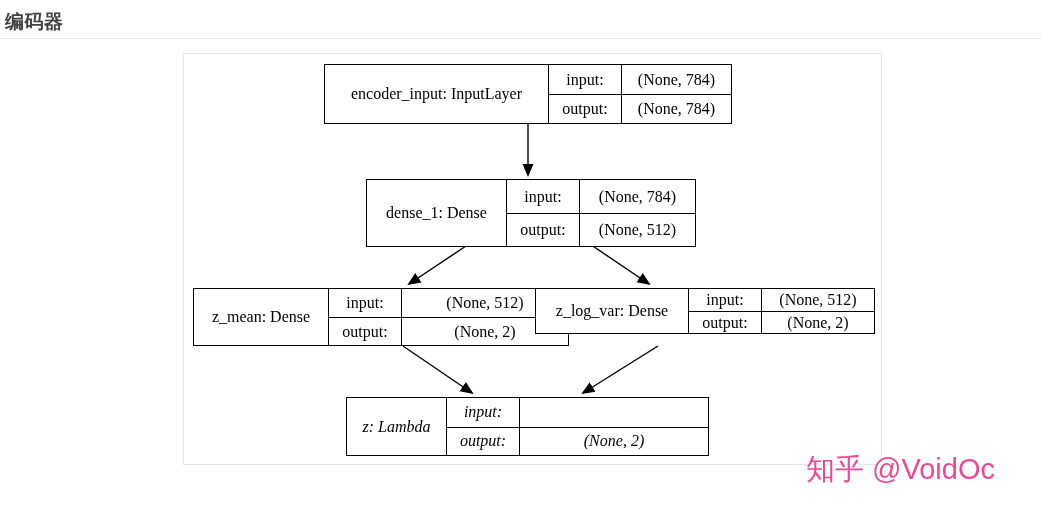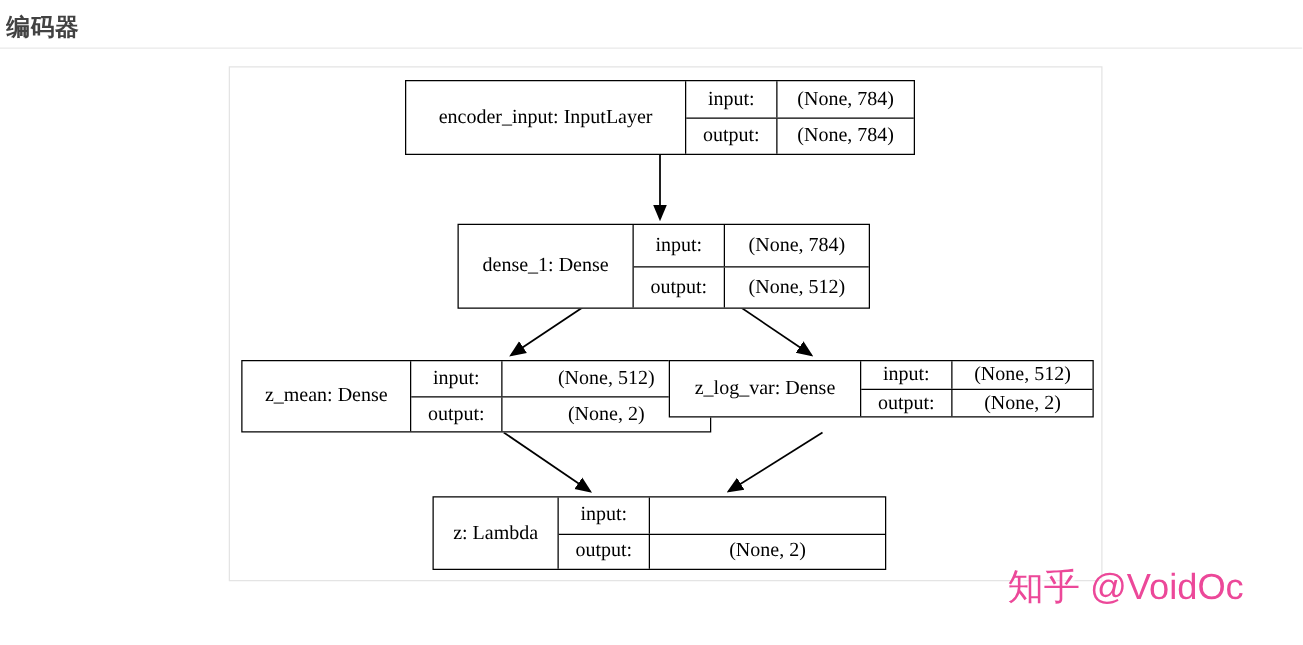--- a/index.html
+++ b/index.html
@@ -74,21 +74,21 @@
   .node .val-cell {
     flex: 1 1 auto;
     display: flex; align-items: center; justify-content: center;
     white-space: nowrap;
   }
   
   .n1 { left: 140px; top: 10px;  width: 408px; height: 60px; --name-w: 224px; --lbl-w: 73px; }
   .n2 { left: 182px; top: 125px; width: 330px; height: 68px; --name-w: 140px; --lbl-w: 73px; }
   .n3 { left: 9px;   top: 234px; width: 376px; height: 58px; --name-w: 135px; --lbl-w: 73px; }
   .n4 { left: 351px; top: 234px; width: 340px; height: 46px; --name-w: 153px; --lbl-w: 73px; }
-  .n5 { left: 162px; top: 343px; width: 363px; height: 59px; --name-w: 100px; --lbl-w: 73px; }
+  .n5 { left: 162px; top: 343px; width: 363px; height: 59px; font-style: italic; --name-w: 100px; --lbl-w: 73px; }
   .watermark {
     position: absolute;
     left: 806px; top: 450px;
     font-size: 29px;
     color: #ec4899;
     text-shadow: 2px 2px 2px rgba(255,255,255,0.95);
     white-space: nowrap;
   }
 </style>
 </head>

